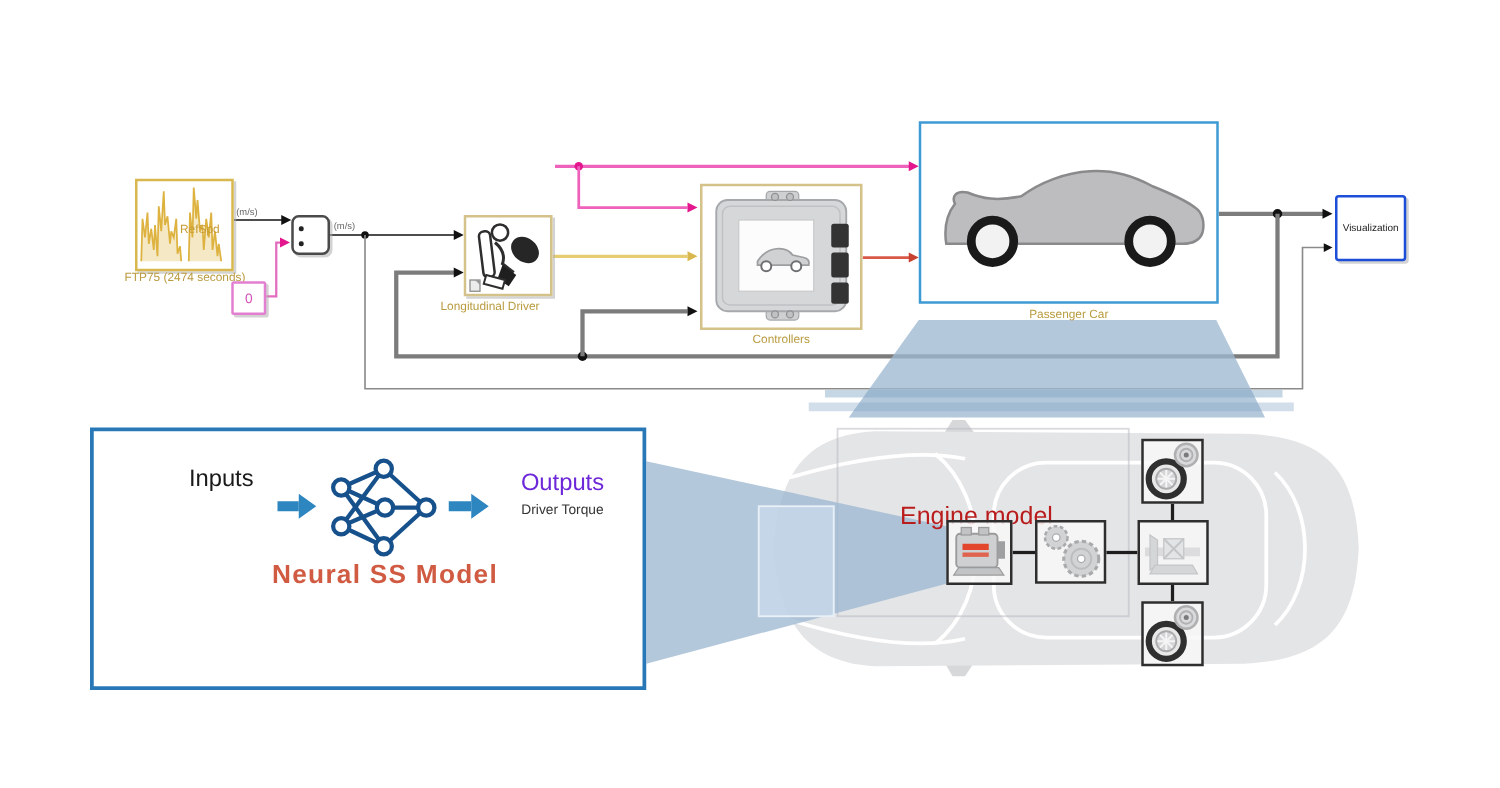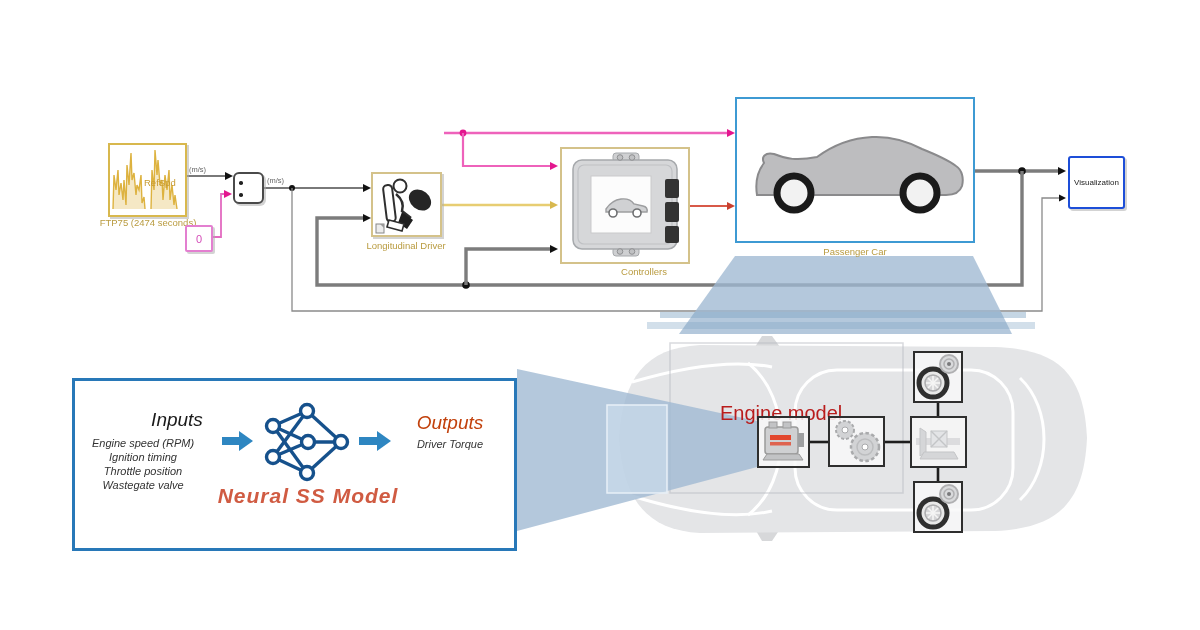--- a/index.html
+++ b/index.html
@@ -122,21 +122,21 @@
       <path d="M23,20 C 29,25 31,31 29,37 L 38,44" stroke="#2e2e2e" stroke-width="2.4" fill="none"></path>
       <ellipse cx="47" cy="26" rx="12" ry="9.5" fill="#262626" transform="rotate(38 47 26)"></ellipse>
       <path d="M29,38 l11,8 l-6,9 l-9,-6 z" fill="#1f1f1f"></path>
       <path d="M16,46 l15,4 l-2,7 l-15,-4 z" fill="#fff" stroke="#2e2e2e" stroke-width="1.6"></path>
       <g>
         <rect x="3" y="50" width="8" height="9" fill="#ececec" stroke="#888" stroke-width="1"></rect>
         <path d="M11,50 l-4,0 l4,4 z" fill="#9a9a9a"></path>
       </g>
     </svg>
   </div>
-  <div class="blk-label" style="left:326px;top:240px;width:160px;">Longitudinal Driver</div>
+  <div class="blk-label" style="left:312px;top:240px;width:160px;">Longitudinal Driver</div>
 
   <div class="blk" style="left:560px;top:147px;width:130px;height:117px;border:2px solid #d4c28a;">
     <svg width="126" height="113" viewBox="0 0 126 113">
       <rect x="51" y="4" width="26" height="9" rx="3" fill="#cfd0d2" stroke="#a6a9ac"></rect>
       <rect x="51" y="98" width="26" height="9" rx="3" fill="#cfd0d2" stroke="#a6a9ac"></rect>
       <rect x="11" y="11" width="104" height="89" rx="9" fill="#d6d7d9" stroke="#a6a9ac" stroke-width="1.5"></rect>
       <rect x="16" y="16" width="94" height="79" rx="6" fill="none" stroke="#bfc1c4" stroke-width="1.2"></rect>
       <circle cx="58" cy="8.5" r="2.8" fill="#c0c1c3" stroke="#8f9092"></circle>
       <circle cx="70" cy="8.5" r="2.8" fill="#c0c1c3" stroke="#8f9092"></circle>
       <circle cx="58" cy="102.5" r="2.8" fill="#c0c1c3" stroke="#8f9092"></circle>
@@ -147,47 +147,41 @@
         <circle cx="51" cy="64" r="4" fill="#fff" stroke="#6f7072" stroke-width="1.6"></circle>
         <circle cx="75" cy="64" r="4" fill="#fff" stroke="#6f7072" stroke-width="1.6"></circle>
       </g>
       <g>
         <rect x="103" y="30" width="14" height="19" rx="2" fill="#333"></rect>
         <rect x="103" y="53" width="14" height="20" rx="2" fill="#333"></rect>
         <rect x="103" y="77" width="14" height="17" rx="2" fill="#333"></rect>
       </g>
     </svg>
   </div>
-  <div class="blk-label" style="left:564px;top:266px;width:160px;">Controllers</div>
+  <div class="blk-label" style="left:545px;top:266px;width:160px;">Controllers</div>
 
   <div class="blk" style="left:735px;top:97px;width:240px;height:146px;border:2.5px solid #3e9ad3;">
     <svg width="235" height="141" viewBox="0 0 235 141">
       <path d="M 20,96 C 18,83 20,73 27,64 C 24,58 28,53 37,55 C 49,60 60,62 80,58
                C 95,47 115,39 135,38 C 155,37 170,42 185,50 C 200,56 211,61 219,67
                C 225,71 227,79 225,87 C 223,93 217,96 209,96 Z" fill="#bdbdbf" stroke="#8a8a8c" stroke-width="2"></path>
       <circle cx="57" cy="94" r="17" fill="#f2f2f2" stroke="#1a1a1a" stroke-width="7"></circle>
       <circle cx="183" cy="94" r="17" fill="#f2f2f2" stroke="#1a1a1a" stroke-width="7"></circle>
     </svg>
   </div>
   <div class="blk-label" style="left:775px;top:246px;width:160px;">Passenger Car</div>
 
   <div class="blk shadow-sm" style="left:1068px;top:156px;width:57px;height:53px;border:2px solid #1d4ed8;border-radius:3px;
        display:flex;align-items:center;justify-content:center;">
     <span style="font-size:8px;color:#222;white-space:nowrap;">Visualization</span>
   </div>
 
-  <div class="blk" style="left:72px;top:378px;width:445px;height:173px;border:3.5px solid #2878b8;font-style:italic;">
+  <div class="blk" style="left:72px;top:342px;width:445px;height:210px;border:3.5px solid #2878b8;">
 
     <div class="abs" style="left:42px;top:28px;width:120px;text-align:center;font-size:19px;color:#1a1a1a;">Inputs</div>
-    <div class="abs" style="left:-12px;top:55px;width:160px;text-align:center;font-size:11px;color:#333;line-height:14px;">
-      <div>Engine speed (RPM)</div>
-      <div>Ignition timing</div>
-      <div>Throttle position</div>
-      <div>Wastegate valve</div>
-    </div>
 
     <svg width="440" height="162" viewBox="0 0 440 162" style="left:0;top:0;">
 
       <g fill="#2e86c1">
         <rect x="147" y="56" width="17" height="8"></rect>
         <polygon points="164,50 178,60 164,70"></polygon>
       </g>
 
       <g stroke="#16518c" stroke-width="3.4">
         <line x1="198" y1="45" x2="232" y2="30"></line>
@@ -206,21 +200,21 @@
         <circle cx="232" cy="92" r="6.5" fill="#fff"></circle>
         <circle cx="266" cy="61" r="6.5" fill="#fff"></circle>
       </g>
 
       <g fill="#2e86c1">
         <rect x="284" y="56" width="18" height="8"></rect>
         <polygon points="302,50 316,60 302,70"></polygon>
       </g>
     </svg>
 
-    <div class="abs" style="left:315px;top:31px;width:120px;text-align:center;font-size:19px;color:#c2410c;">Outputs</div>
+    <div class="abs" style="left:315px;top:31px;width:120px;text-align:center;font-size:19px;color:#6d28d9;">Outputs</div>
     <div class="abs" style="left:315px;top:57px;width:120px;text-align:center;font-size:11px;color:#333;">Driver Torque</div>
 
     <div class="abs" style="left:128px;top:103px;width:210px;text-align:center;font-size:21px;font-weight:bold;
          letter-spacing:1px;color:#d05b42;">Neural SS Model</div>
   </div>
 
   <div class="abs" style="left:720px;top:402px;font-size:20px;color:#b91c1c;font-weight:500;">Engine model</div>
 
   <div class="blk" style="left:757px;top:416px;width:53px;height:52px;border:2.5px solid #2e2e2e;background:rgba(248,248,248,.85);">
     <svg width="48" height="47" viewBox="0 0 48 47">

